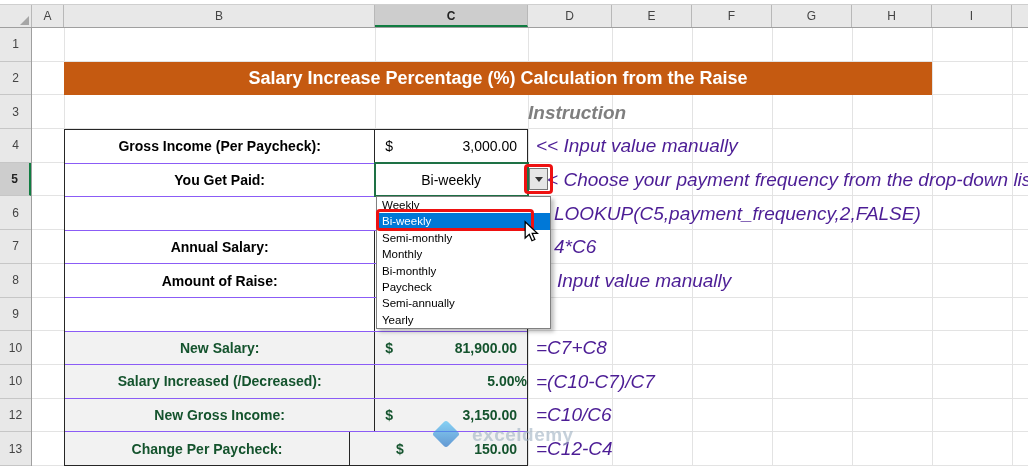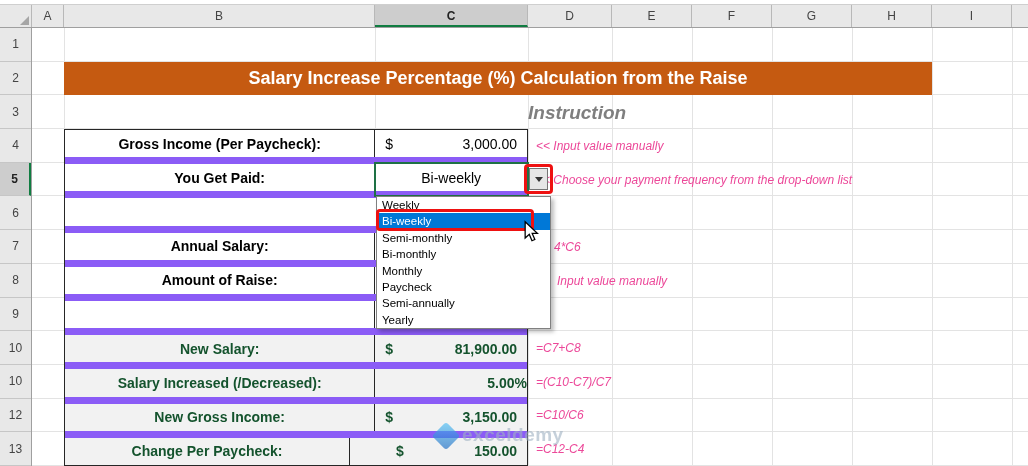--- a/index.html
+++ b/index.html
@@ -34,40 +34,40 @@
   .banner { position:absolute; left:64px; top:62px; width:868px; height:33px; background:#C55A11;
             color:#FFFFFF; font-weight:bold; font-size:18px; display:flex; align-items:center; justify-content:center; }
 
   
   .instr-head { position:absolute; left:528px; top:96px; width:84px; height:33px; line-height:33px;
                 text-align:center; font-weight:bold; font-style:italic; color:#7F7F7F; font-size:19px; }
 
   
   .table { position:absolute; left:64px; top:129px; width:464px; height:337px; background:#fff;
            border:1px solid #262626; display:flex; flex-direction:column; }
-  .trow { flex:1; display:flex; border-bottom:7px solid #8b5cf6; }
+  .trow { flex:1; display:flex; border-bottom:1px solid #8b5cf6; }
   .trow:last-child { border-bottom:none;gap:36px; }
   .cell { display:flex; align-items:center; font-size:14px; color:#000; }
   .cell.lbl { width:311px; border-right:1px solid #262626; justify-content:center; font-weight:bold; }
   .cell.val { width:152px; }
   .cell.val.acc { justify-content:space-between; padding:0 10px; }
   .cell.val.pct { justify-content:flex-end; }
   .cell.val.center { justify-content:center; }
   .trow.result { background:#F2F2F2; }
   .trow.result .cell { color:#14532d; font-weight:bold; }
 
   
-  .note { position:absolute; height:34px; line-height:34px; font-style:italic; color:#ec4899;
-          font-size:12px; white-space:nowrap; }
+  .note { position:absolute; height:34px; line-height:34px; font-style:italic; color:#4c1d95;
+          font-size:19px; white-space:nowrap; }
   .n4{top:129px;left:536px} .n5{top:163px;left:536px} .n6{top:197px;left:554px}
   .n7{top:230px;left:554px} .n8{top:264px;left:557px} .n10{top:331px;left:536px}
   .n11{top:365px;left:536px} .n12{top:398px;left:536px} .n13{top:432px;left:536px}
 
   
-  .watermark { position:absolute; left:436px; top:424px; display:flex; align-items:flex-end; gap:6px; pointer-events:none; }
+  .watermark { position:absolute; left:436px; top:424px; display:flex; align-items:flex-start; gap:16px; pointer-events:none; }
   .wm-diamond { width:20px; height:20px; transform:rotate(45deg); border-radius:3px;
                 background:linear-gradient(135deg, rgba(79,195,247,.65), rgba(21,101,192,.65)); }
   .wm-text { font-size:19px; font-weight:bold; color:rgba(158,176,194,.6); letter-spacing:.5px; }
 
   
   .sel-box { position:absolute; left:374px; top:162px; width:155px; height:35px;
              border:2px solid #1E7145; pointer-events:none; }
   .dd-btn { position:absolute; left:529px; top:168px; width:19px; height:22px; background:#E6E6E6;
             border:1px solid #757575; display:flex; align-items:center; justify-content:center; }
   .dd-btn .tri { width:0; height:0; border-left:4px solid transparent; border-right:4px solid transparent;
@@ -190,20 +190,21 @@
       <div class="cell lbl">Change Per Paycheck:</div>
       <div class="cell val acc">
         <span>$</span>
         <span>150.00</span>
       </div>
     </div>
   </div>
 
   <div class="note n4">&lt;&lt; Input value manually</div>
   <div class="note n5">&lt;&lt; Choose your payment frequency from the drop-down list</div>
+  <div class="note n6">LOOKUP(C5,payment_frequency,2,FALSE)</div>
   <div class="note n7">4*C6</div>
   <div class="note n8">Input value manually</div>
   <div class="note n10">=C7+C8</div>
   <div class="note n11">=(C10-C7)/C7</div>
   <div class="note n12">=C10/C6</div>
   <div class="note n13">=C12-C4</div>
 
   <div class="watermark">
     <span class="wm-diamond"></span>
     <span class="wm-text">exceldemy</span>
@@ -212,22 +213,22 @@
   <div class="sel-box"></div>
 
   <div class="dd-btn">
     <span class="tri"></span>
   </div>
 
   <div class="dropdown">
     <div class="opt">Weekly</div>
     <div class="opt selected">Bi-weekly</div>
     <div class="opt">Semi-monthly</div>
+    <div class="opt">Monthly</div>
     <div class="opt">Bi-monthly</div>
-    <div class="opt">Monthly</div>
     <div class="opt">Paycheck</div>
     <div class="opt">Semi-annually</div>
     <div class="opt">Yearly</div>
   </div>
 
   <div class="redbox red1"></div>
   <div class="redbox red2"></div>
 
   <svg class="cursor" viewBox="0 0 13 19">
     <path d="M1 1 L1 15.2 L4.6 12 L6.9 17.5 L9.4 16.4 L7.1 11.2 L11.8 11.2 Z" fill="#ffffff" stroke="#000000" stroke-width="1.1"></path>

